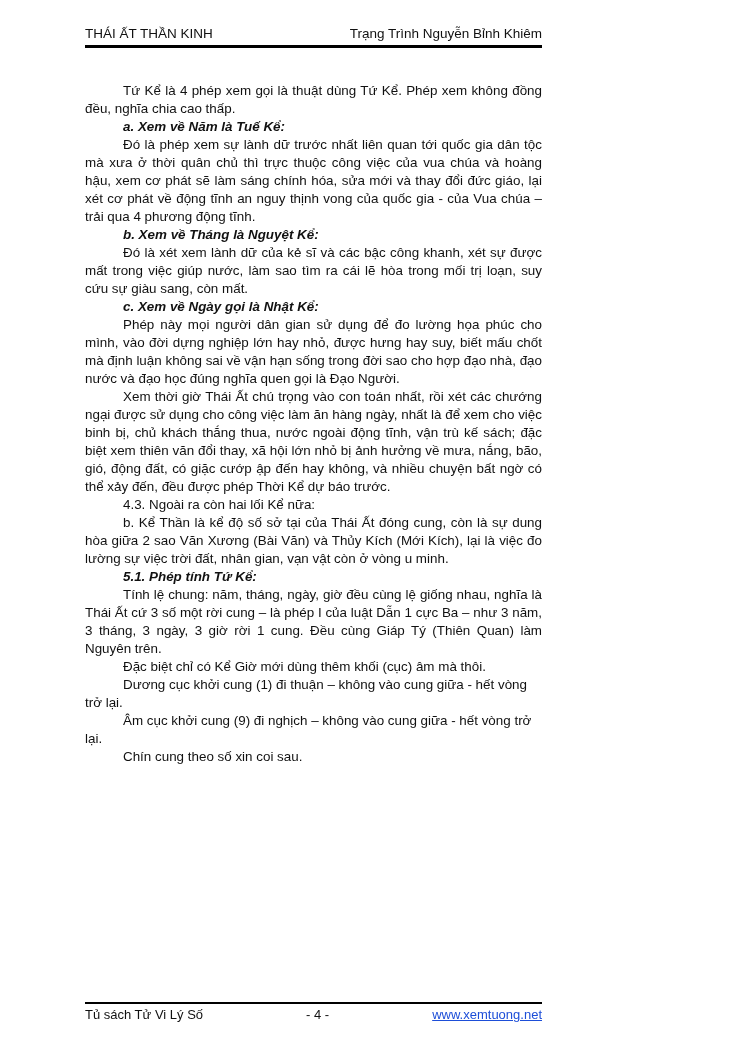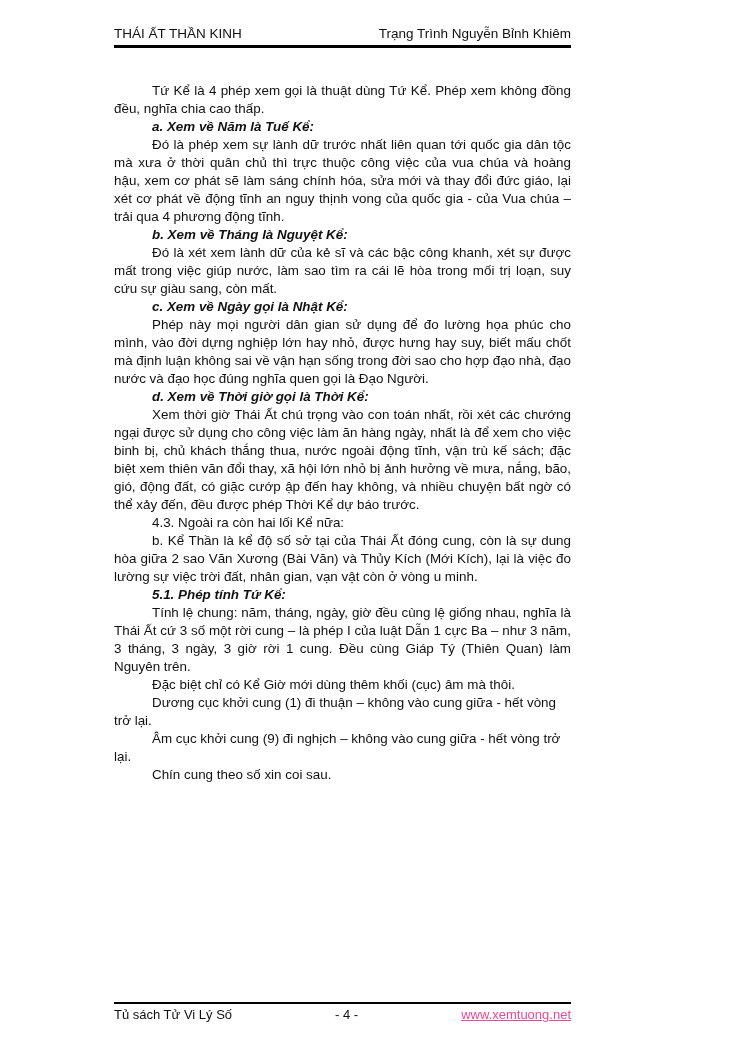--- a/index.html
+++ b/index.html
@@ -12,21 +12,20 @@
     height: 1051px;
     overflow: hidden;
     font-family: "Liberation Sans", sans-serif;
     color: #111111;
   }
   .page {
     position: relative;
     width: 612px;
     height: 1051px;
     background: #ffffff;
-    margin-left: 29px;
   }
   
   .page-header {
     position: absolute;
     left: 85px;
     right: 70px;
     top: 26px;
     display: flex;
     justify-content: space-between;
     align-items: baseline;
@@ -79,21 +78,21 @@
     position: absolute;
     left: 85px;
     right: 70px;
     top: 1007px;
     display: flex;
     justify-content: space-between;
     align-items: flex-end;
     font-size: 13px;
   }
   .footer-link {
-    color: #ec4899;
+    color: #1d4ed8;
     text-decoration: underline;
     cursor: pointer;
   }
 </style>
 </head>
 <body>
 
 <div class="page">
 
   <div class="page-header">
@@ -103,21 +102,20 @@
   <div class="rule rule-header"></div>
 
   <div class="doc-body">
     <p class="para">Tứ Kể là 4 phép xem gọi là thuật dùng Tứ Kể. Phép xem không đồng đều, nghĩa chia cao thấp.</p>
     <p class="sub">a. Xem về Năm là Tuế Kể:</p>
     <p class="para">Đó là phép xem sự lành dữ trước nhất liên quan tới quốc gia dân tộc mà xưa ở thời quân chủ thì trực thuộc công việc của vua chúa và hoàng hậu, xem cơ phát sẽ làm sáng chính hóa, sửa mới và thay đổi đức giáo, lại xét cơ phát về động tĩnh an nguy thịnh vong của quốc gia - của Vua chúa – trải qua 4 phương động tĩnh.</p>
     <p class="sub">b. Xem về Tháng là Nguyệt Kể:</p>
     <p class="para">Đó là xét xem lành dữ của kẻ sĩ và các bậc công khanh, xét sự được mất trong việc giúp nước, làm sao tìm ra cái lẽ hòa trong mối trị loạn, suy cứu sự giàu sang, còn mất.</p>
     <p class="sub">c. Xem về Ngày gọi là Nhật Kể:</p>
     <p class="para">Phép này mọi người dân gian sử dụng để đo lường họa phúc cho mình, vào đời dựng nghiệp lớn hay nhỏ, được hưng hay suy, biết mấu chốt mà định luận không sai về vận hạn sống trong đời sao cho hợp đạo nhà, đạo nước và đạo học đúng nghĩa quen gọi là Đạo Người.</p>
-    <p class="sub">d. Xem về Thời giờ gọi là Thời Kể:</p>
     <p class="para">Xem thời giờ Thái Ất chú trọng vào con toán nhất, rồi xét các chướng ngại được sử dụng cho công việc làm ăn hàng ngày, nhất là để xem cho việc binh bị, chủ khách thắng thua, nước ngoài động tĩnh, vận trù kế sách; đặc biệt xem thiên văn đổi thay, xã hội lớn nhỏ bị ảnh hưởng về mưa, nắng, bão, gió, động đất, có giặc cướp ập đến hay không, và nhiều chuyện bất ngờ có thể xảy đến, đều được phép Thời Kể dự báo trước.</p>
     <p class="h-num">4.3. Ngoài ra còn hai lối Kể nữa:</p>
     <p class="para">b. Kể Thần là kể độ số sở tại của Thái Ất đóng cung, còn là sự dung hòa giữa 2 sao Văn Xương (Bài Văn) và Thủy Kích (Mới Kích), lại là việc đo lường sự việc trời đất, nhân gian, vạn vật còn ở vòng u minh.</p>
     <p class="sub">5.1. Phép tính Tứ Kể:</p>
     <p class="para">Tính lệ chung: năm, tháng, ngày, giờ đều cùng lệ giống nhau, nghĩa là Thái Ất cứ 3 số một rời cung – là phép I của luật Dẫn 1 cực Ba – như 3 năm, 3 tháng, 3 ngày, 3 giờ rời 1 cung. Đều cùng Giáp Tý (Thiên Quan) làm Nguyên trên.</p>
     <p class="line">Đặc biệt chỉ có Kể Giờ mới dùng thêm khối (cục) âm mà thôi.</p>
     <p class="line">Dương cục khởi cung (1) đi thuận – không vào cung giữa - hết vòng trở lại.</p>
     <p class="line">Âm cục khởi cung (9) đi nghịch – không vào cung giữa - hết vòng trở lại.</p>
     <p class="line">Chín cung theo số xin coi sau.</p>
   </div>

